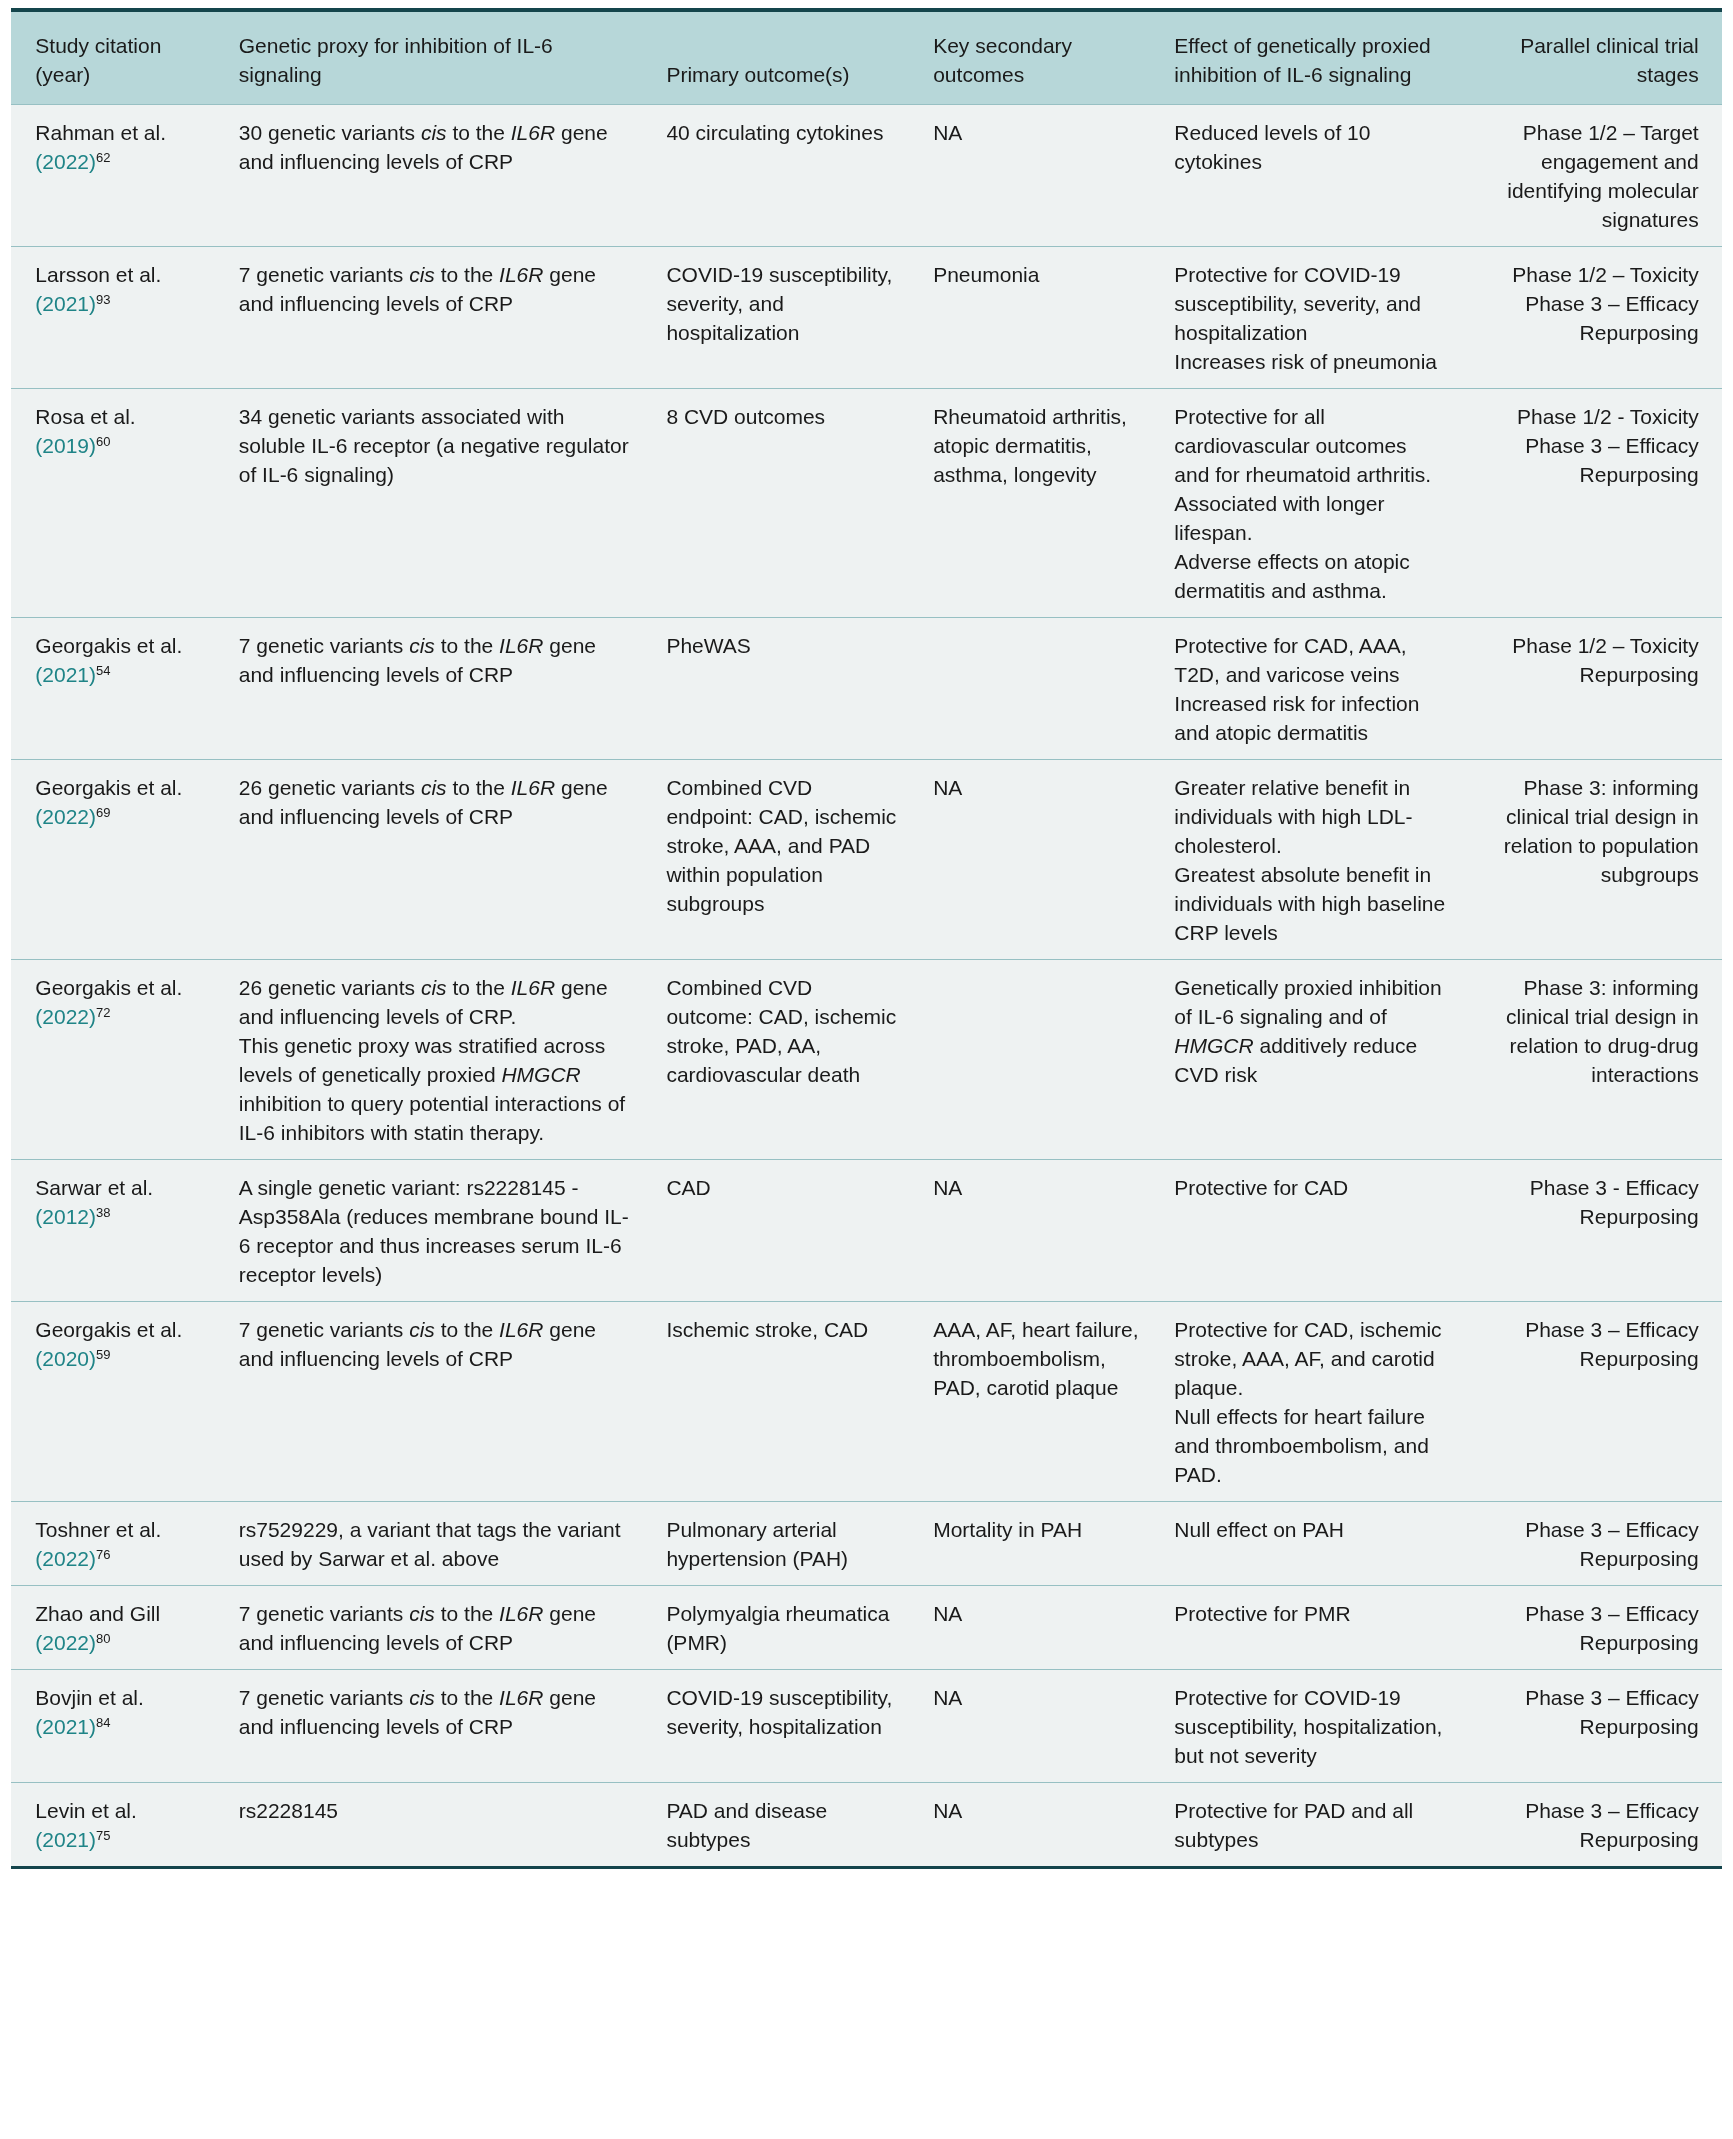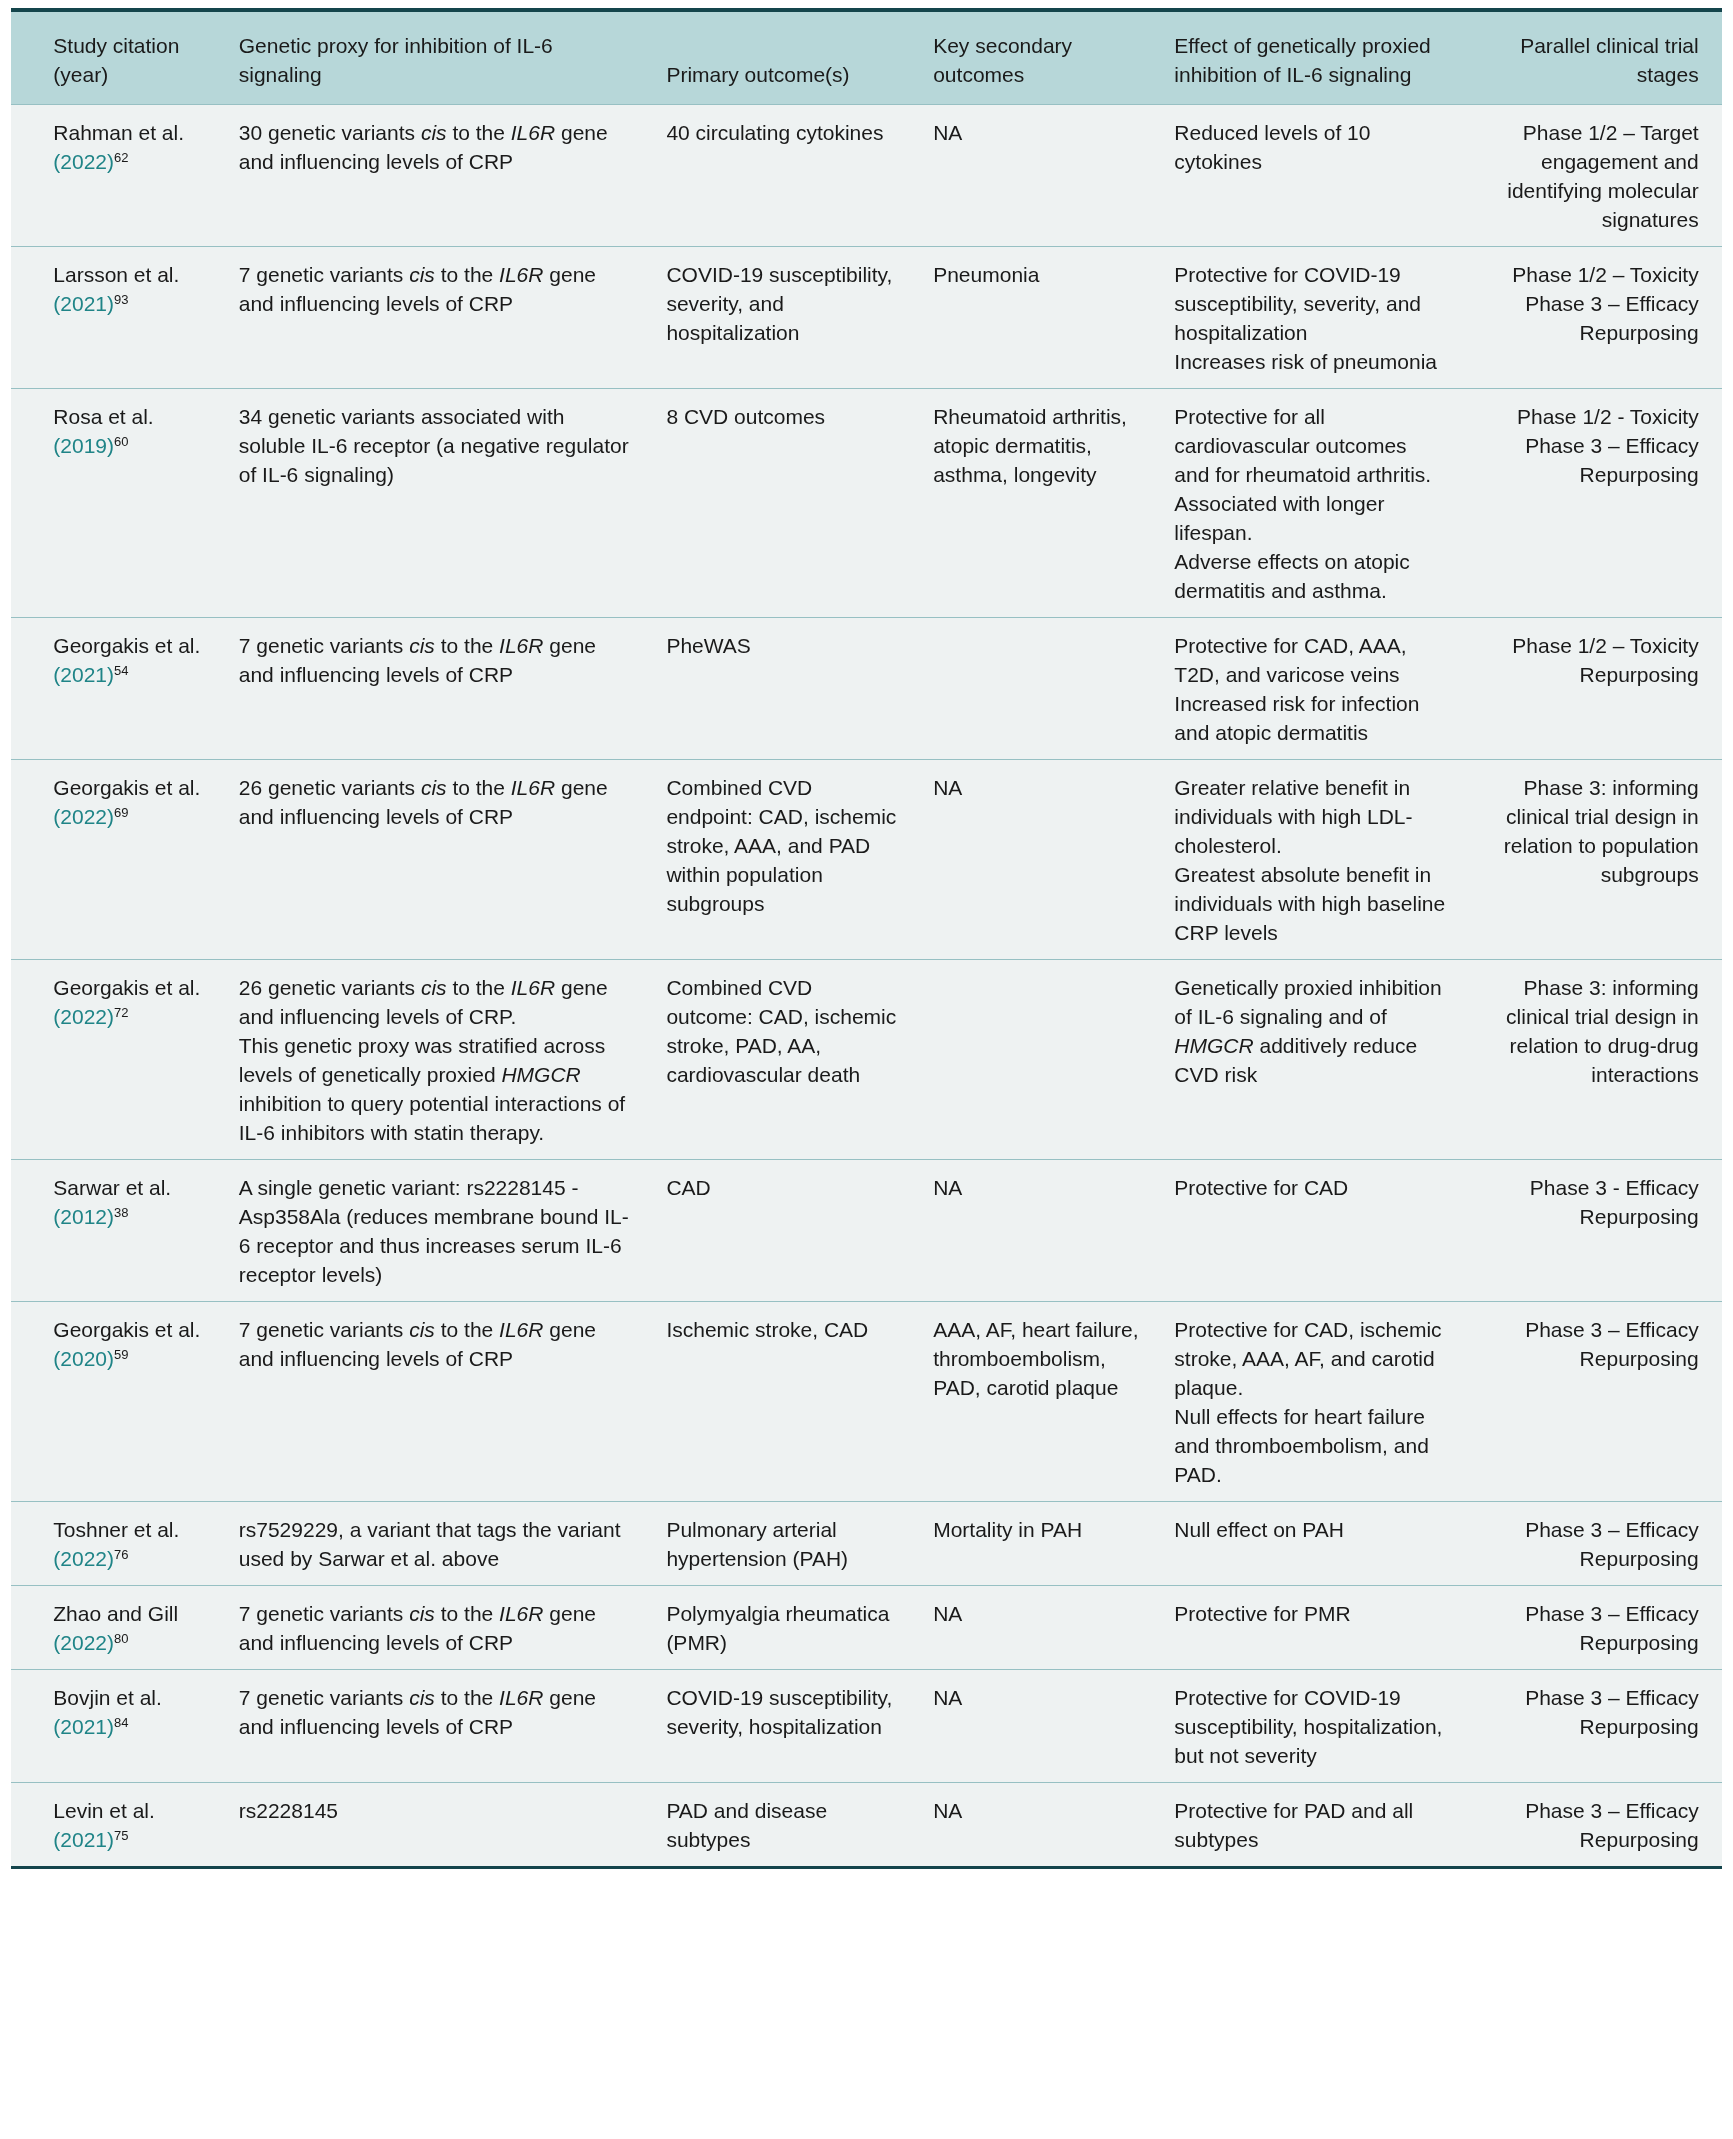--- a/index.html
+++ b/index.html
@@ -44,21 +44,21 @@
     padding:19.4px 32px 14.6px 0;
   }
   tbody td{
     background:var(--row-bg);
     vertical-align:top;
     padding:13px 32px 12px 0;
   }
   tbody tr{
     border-top:1.6px solid var(--row-border);
   }
-  th:first-child,td:first-child{padding-left:42px;}
+  th:first-child,td:first-child{padding-left:24px;}
   th:last-child,td:last-child{padding-right:23px;text-align:right;}
   a.ref{
     color:var(--link);
     text-decoration:none;
     cursor:pointer;
   }
   sup{
     font-size:0.62em;
     line-height:0;
     vertical-align:baseline;

